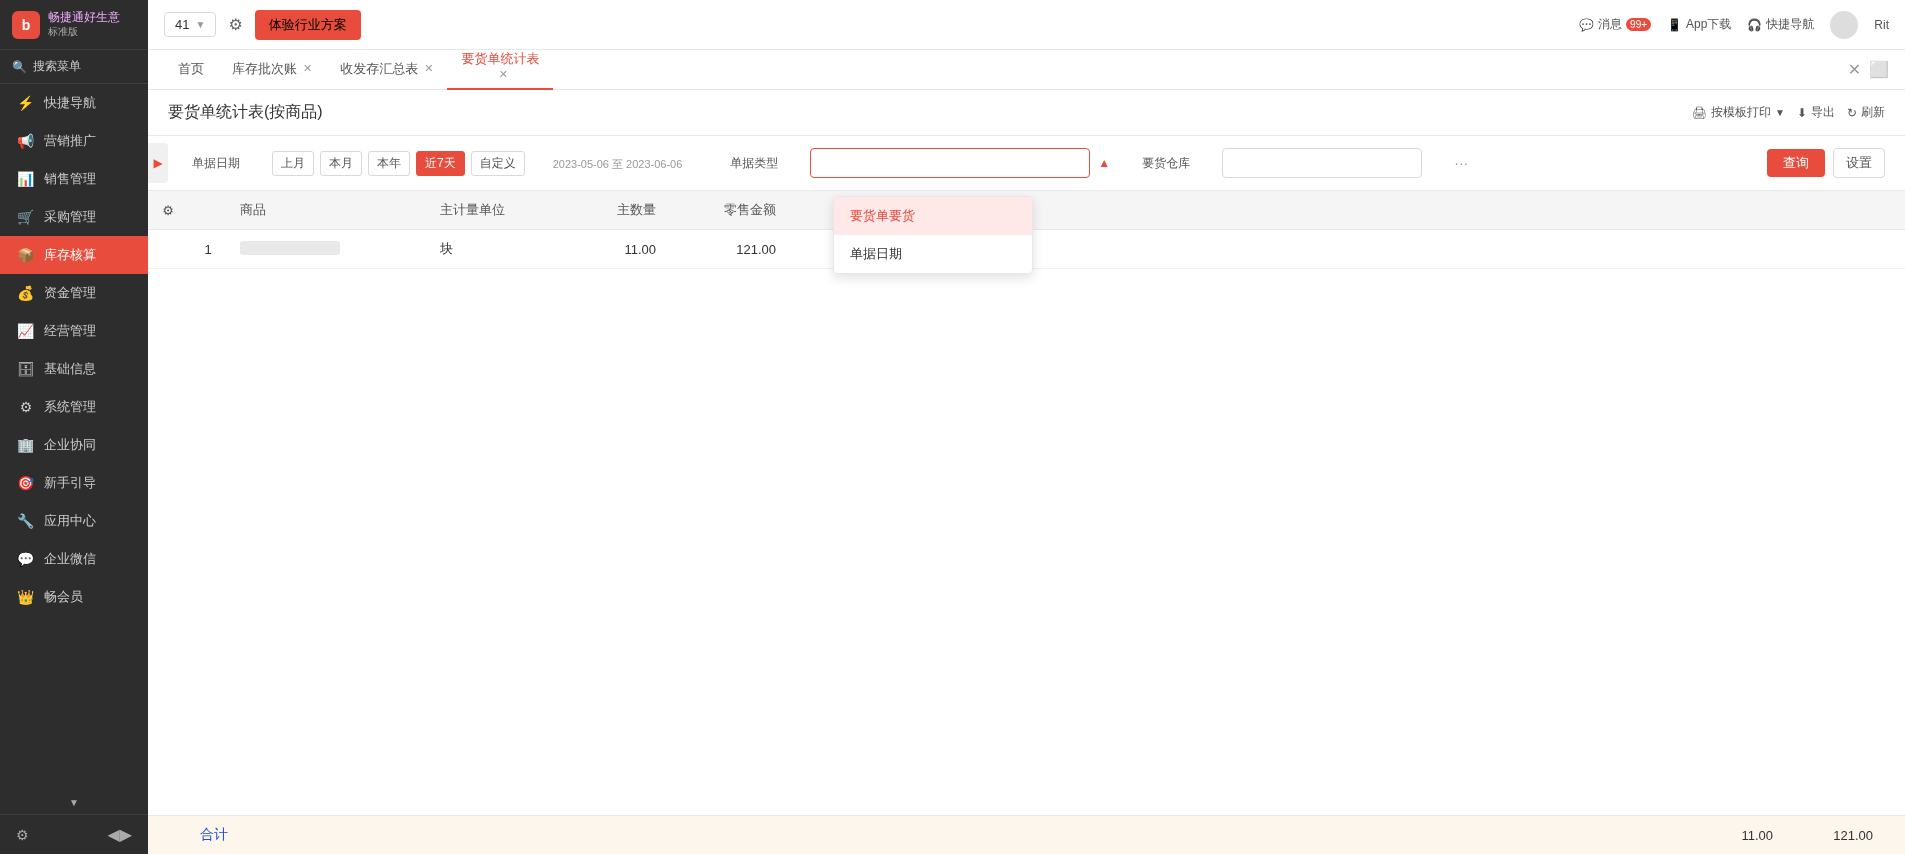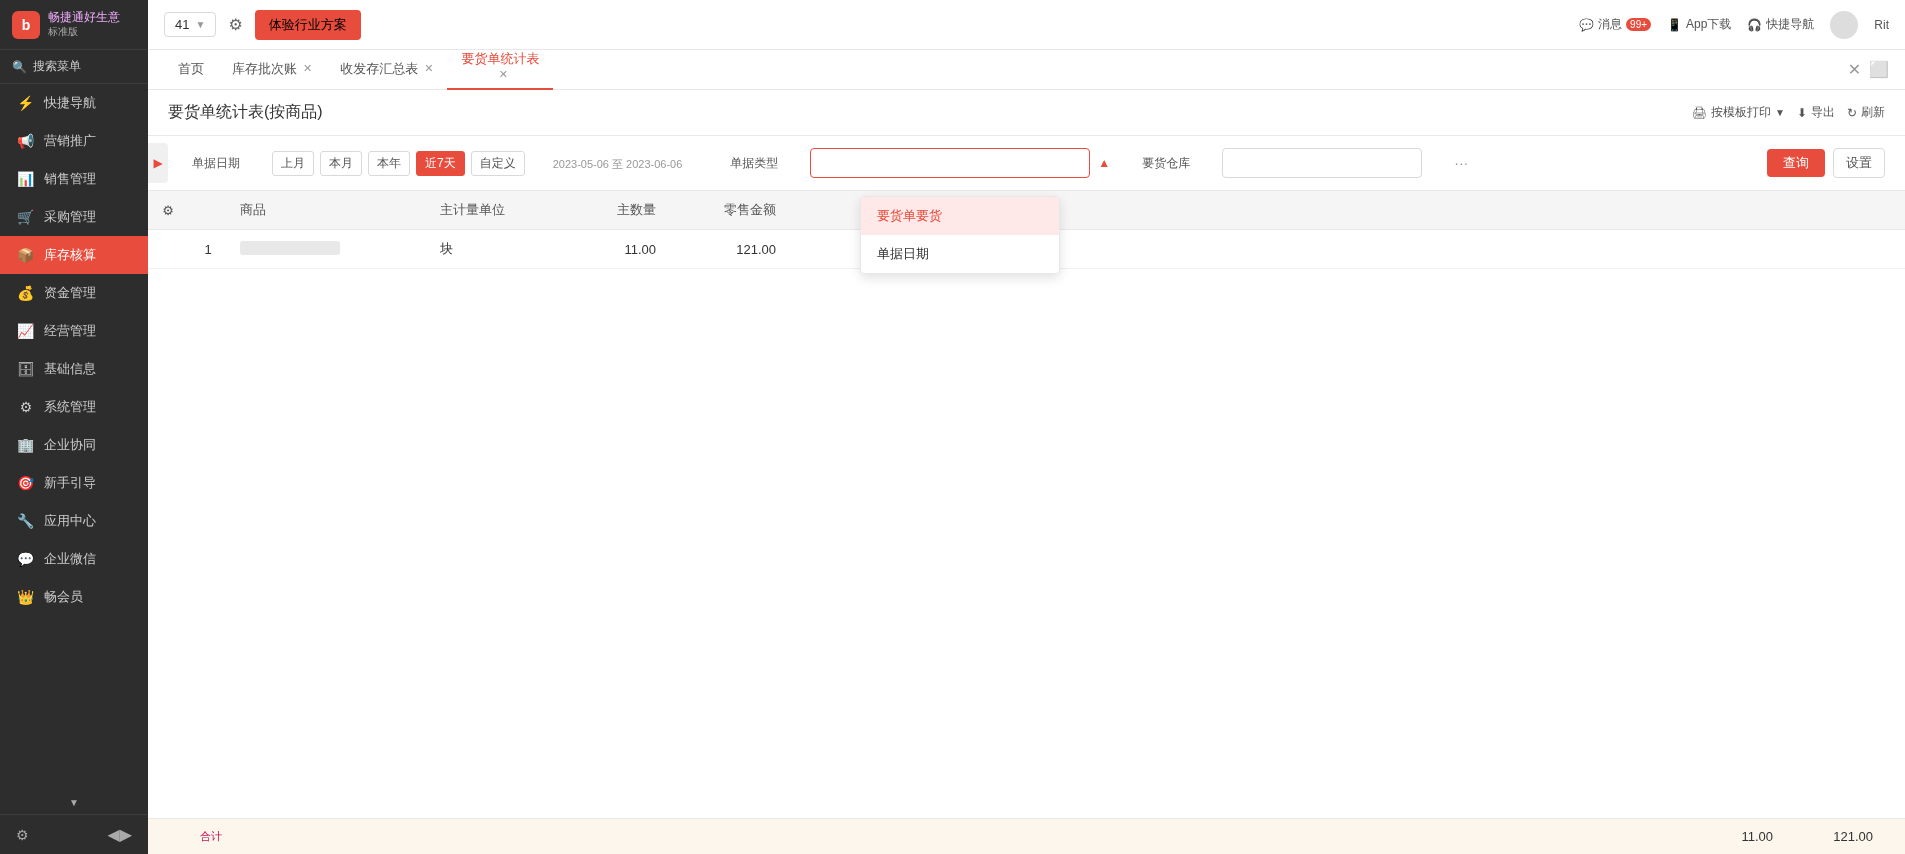--- a/index.html
+++ b/index.html
@@ -222,21 +222,21 @@
     .btn-setting {
       background: white; color: #555;
       border: 1px solid #d9d9d9; border-radius: 4px;
       padding: 5px 12px; cursor: pointer;
       font-size: 13px;
     }
 
     
     .dropdown-overlay {
       position: absolute;
-      top: 60px; left: 712px;
+      top: 60px; left: 685px;
       z-index: 100;
       background: white;
       border: 1px solid #e8e8e8;
       border-radius: 4px;
       box-shadow: 0 4px 12px rgba(0,0,0,0.12);
       width: 200px;
     }
     .dropdown-item {
       padding: 10px 16px;
       cursor: pointer;
@@ -270,21 +270,21 @@
 
     
     .table-footer {
       background: #fdf6ed;
       border-top: 1px solid #e8e8e8;
       padding: 10px 12px;
       display: flex;
       align-items: center;
       flex-shrink: 0;
     }
-    .footer-label { color: #be185d; font-size: 11px; width: 240px; padding-left: 40px; }
+    .footer-label { color: #1d4ed8; font-size: 14px; width: 240px; padding-left: 40px; }
     .footer-spacer { flex: 1; }
     .footer-value { font-size: 13px; color: #333; min-width: 100px; text-align: right; padding-right: 20px; }
 
     
     .cell-placeholder { background: #e8e8e8; border-radius: 3px; height: 14px; display: inline-block; }
 
     .sidebar-scroll-btn {
       display: flex; align-items: center; justify-content: center;
       height: 24px; cursor: pointer; color: #aaa; font-size: 10px;
     }

